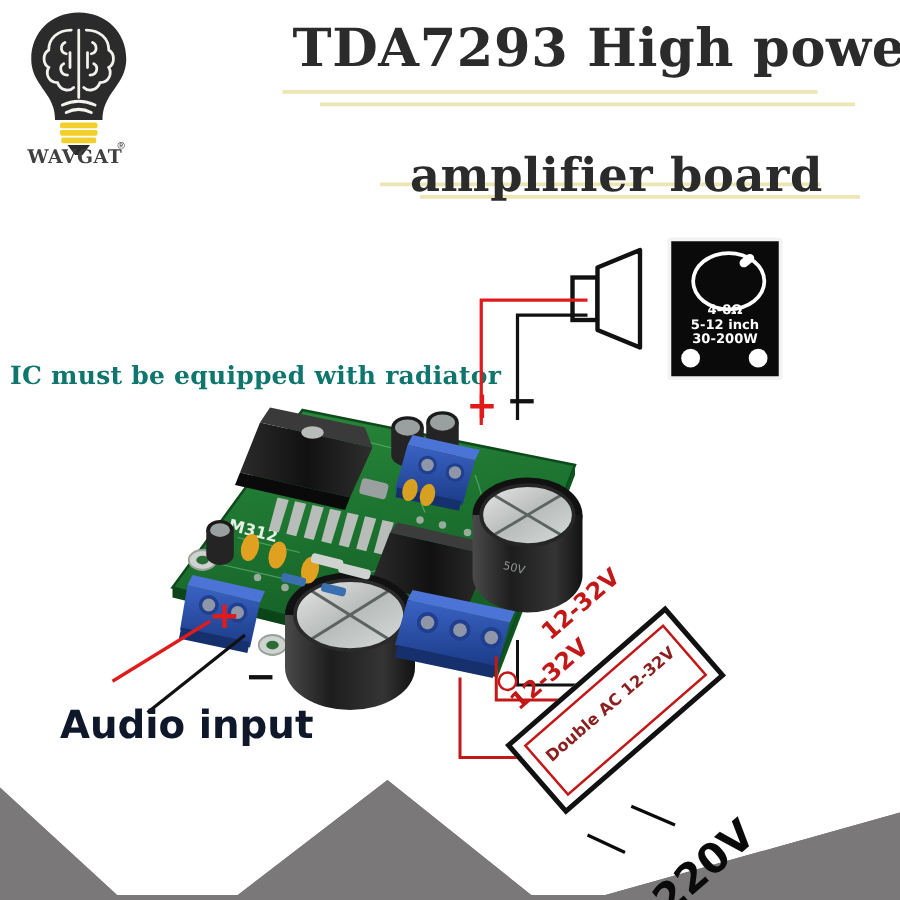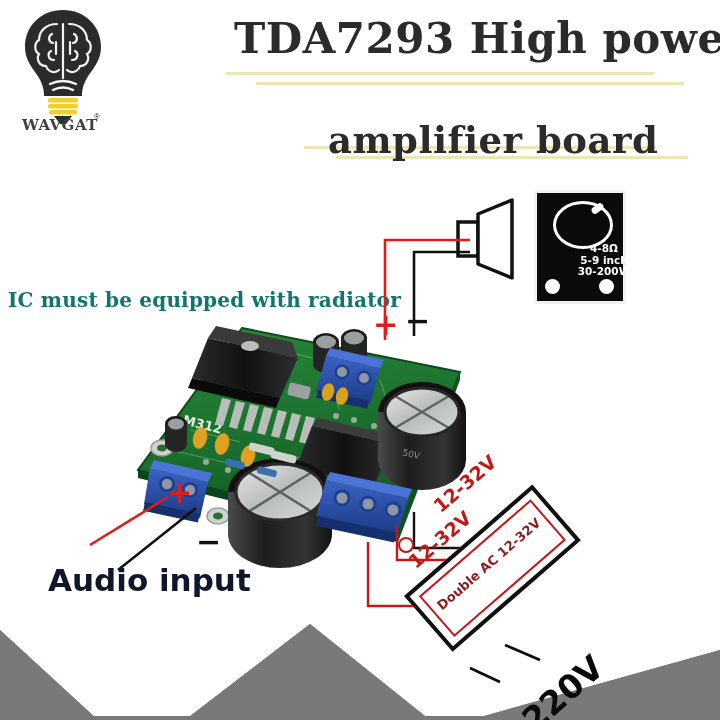--- a/index.html
+++ b/index.html
@@ -57,21 +57,20 @@
     border:3px solid #ffffff;border-radius:50%;
   }
   .spec-hl{
     position:absolute;left:54px;top:12px;width:13px;height:7px;
     background:#fff;border-radius:4px;transform:rotate(-38deg);
   }
   .spec-txt{
     position:absolute;left:0;top:50px;width:86px;text-align:center;
     color:#fff;font-weight:bold;font-size:10.5px;line-height:11.5px;
     font-family:"DejaVu Sans",sans-serif;
-    padding-left:24px;
   }
   .spec-hole{position:absolute;width:15px;height:15px;border-radius:50%;background:#fff;}
   .spec-hole.l{left:8px;top:86px;}
   .spec-hole.r{left:62px;top:86px;}
 
   
   .pcb{position:absolute;left:130px;top:320px;width:380px;height:290px;}
 
   
   .wires{position:absolute;left:0;top:0;width:720px;height:720px;pointer-events:none;}
@@ -175,21 +174,21 @@
   <svg class="speaker" viewBox="0 0 78 86">
     <rect x="6" y="26" width="20" height="34" fill="#fff" stroke="#111" stroke-width="3.5"></rect>
     <polygon points="26,18 60,4 60,82 26,68" fill="#fff" stroke="#111" stroke-width="3.5" stroke-linejoin="round"></polygon>
   </svg>
 
   <div class="specbox">
     <div class="spec-cone"></div>
     <div class="spec-hl"></div>
     <div class="spec-txt">
       <div>4-8Ω</div>
-      <div>5-9 inch</div>
+      <div>5-12 inch</div>
       <div>30-200W</div>
     </div>
     <div class="spec-hole l"></div>
     <div class="spec-hole r"></div>
   </div>
 
   <svg class="pcb" viewBox="0 0 380 290">
     <defs>
       <linearGradient id="gBoard" x1="0" y1="0" x2="0.3" y2="1">
         <stop offset="0" stop-color="#2a8a3c"></stop>

